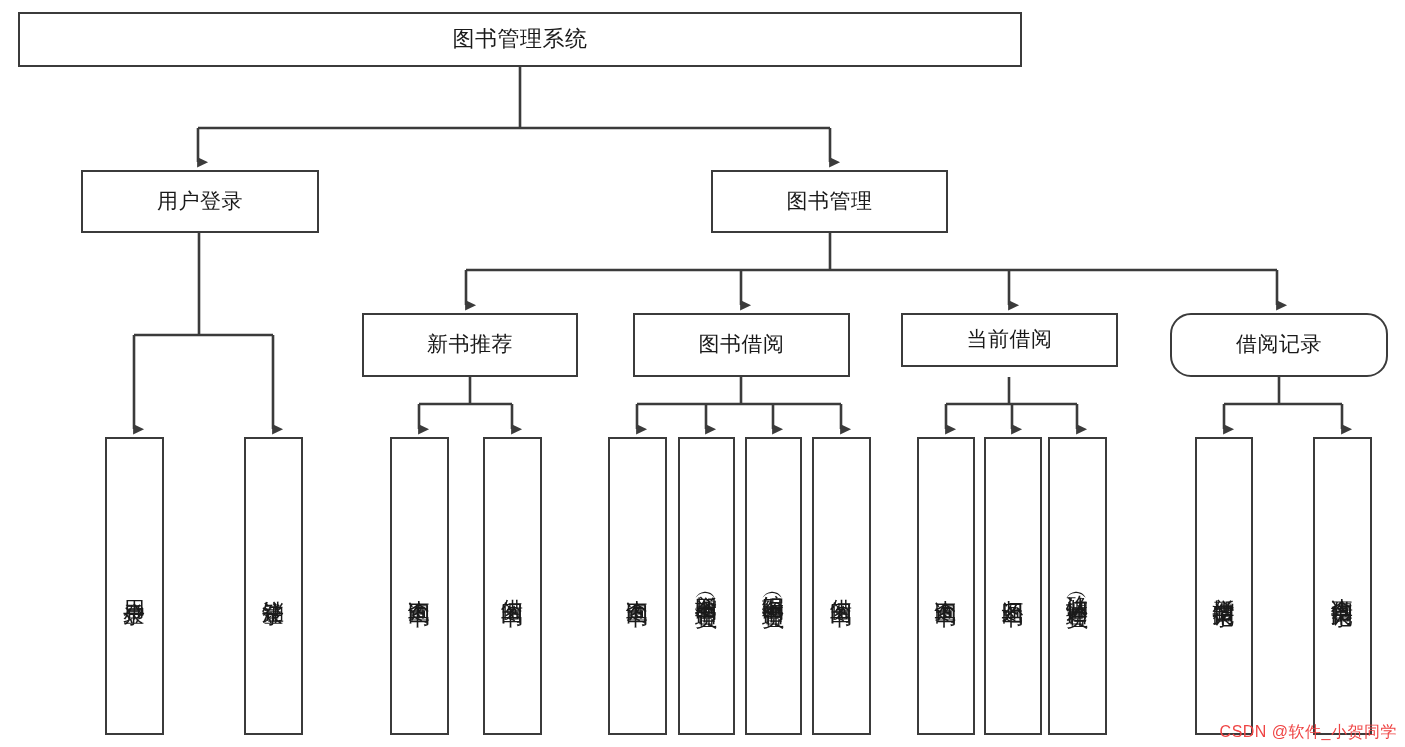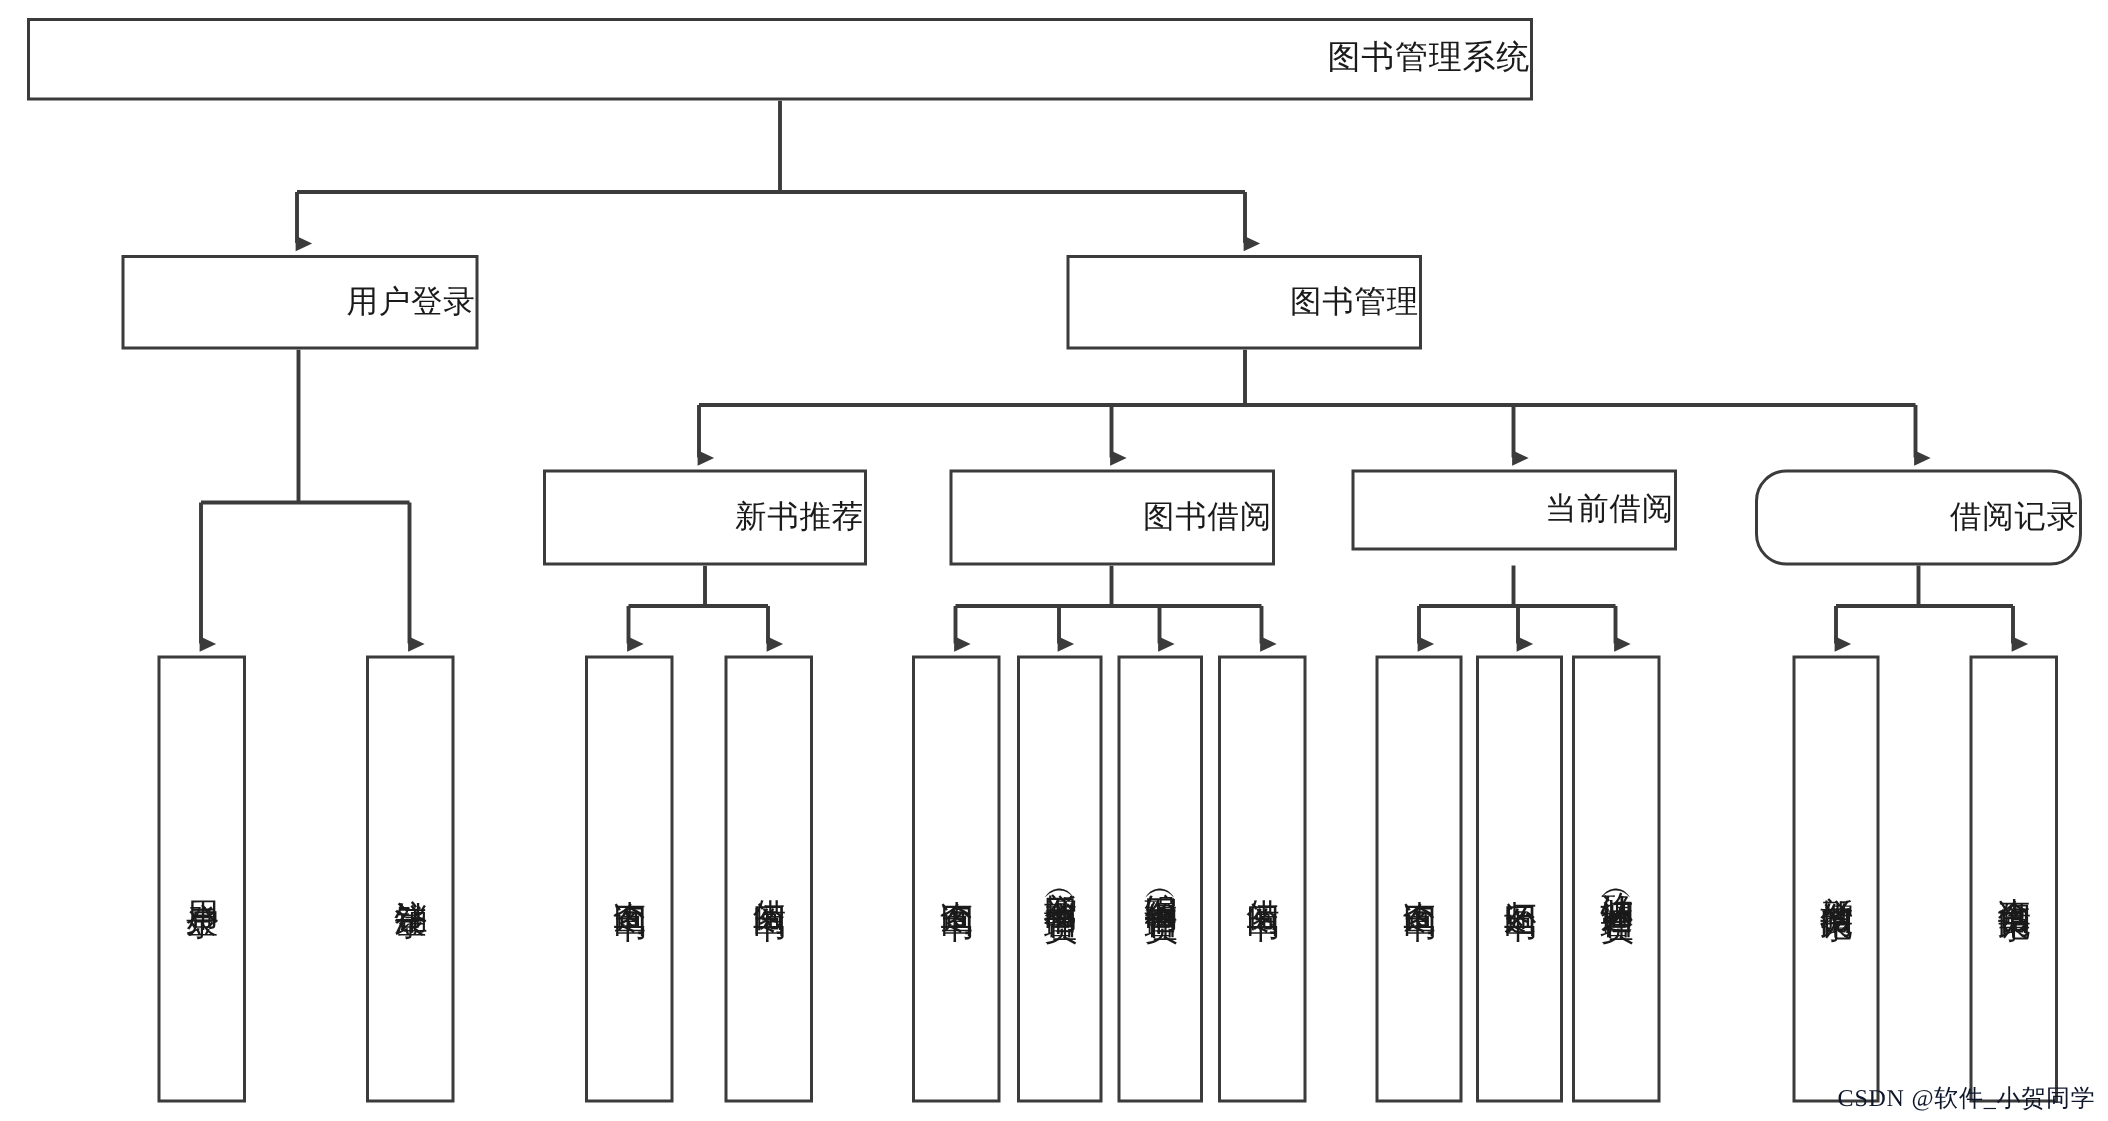--- a/index.html
+++ b/index.html
@@ -26,21 +26,21 @@
     height: 747px;
     pointer-events: none;
   }
   .node {
     position: absolute;
     box-sizing: border-box;
     border: 2.5px solid #3b3b3b;
     background: #ffffff;
     display: flex;
     align-items: center;
-    justify-content: flex-end;
+    justify-content: center;
     color: #1a1a1a;
   }
   .node .label {
     display: block;
     text-align: center;
     line-height: 1.12;
     letter-spacing: 0.5px;
   }
   
   .node.horiz .label {
@@ -60,24 +60,24 @@
     line-height: 1.05;
     letter-spacing: 2px;
     max-height: 286px;
     white-space: nowrap;
   }
   #watermark {
     position: absolute;
     right: 8px;
     bottom: 4px;
     font-size: 16px;
-    color: #0f172a;
+    color: #ef4444;
     letter-spacing: 0.5px;
     white-space: nowrap;
-    font-family: Liberation Serif, serif;
+    font-family: Liberation Sans, sans-serif;
   }
 </style>
 </head>
 <body>
 
 <div id="canvas">
 
   <svg id="edges" viewBox="0 0 1405 747" width="1405" height="747">
     <defs>
       <marker id="arrow" viewBox="0 0 12 12" refX="5.5" refY="10.5" markerWidth="12" markerHeight="12" orient="auto-start-reverse" markerUnits="userSpaceOnUse">

